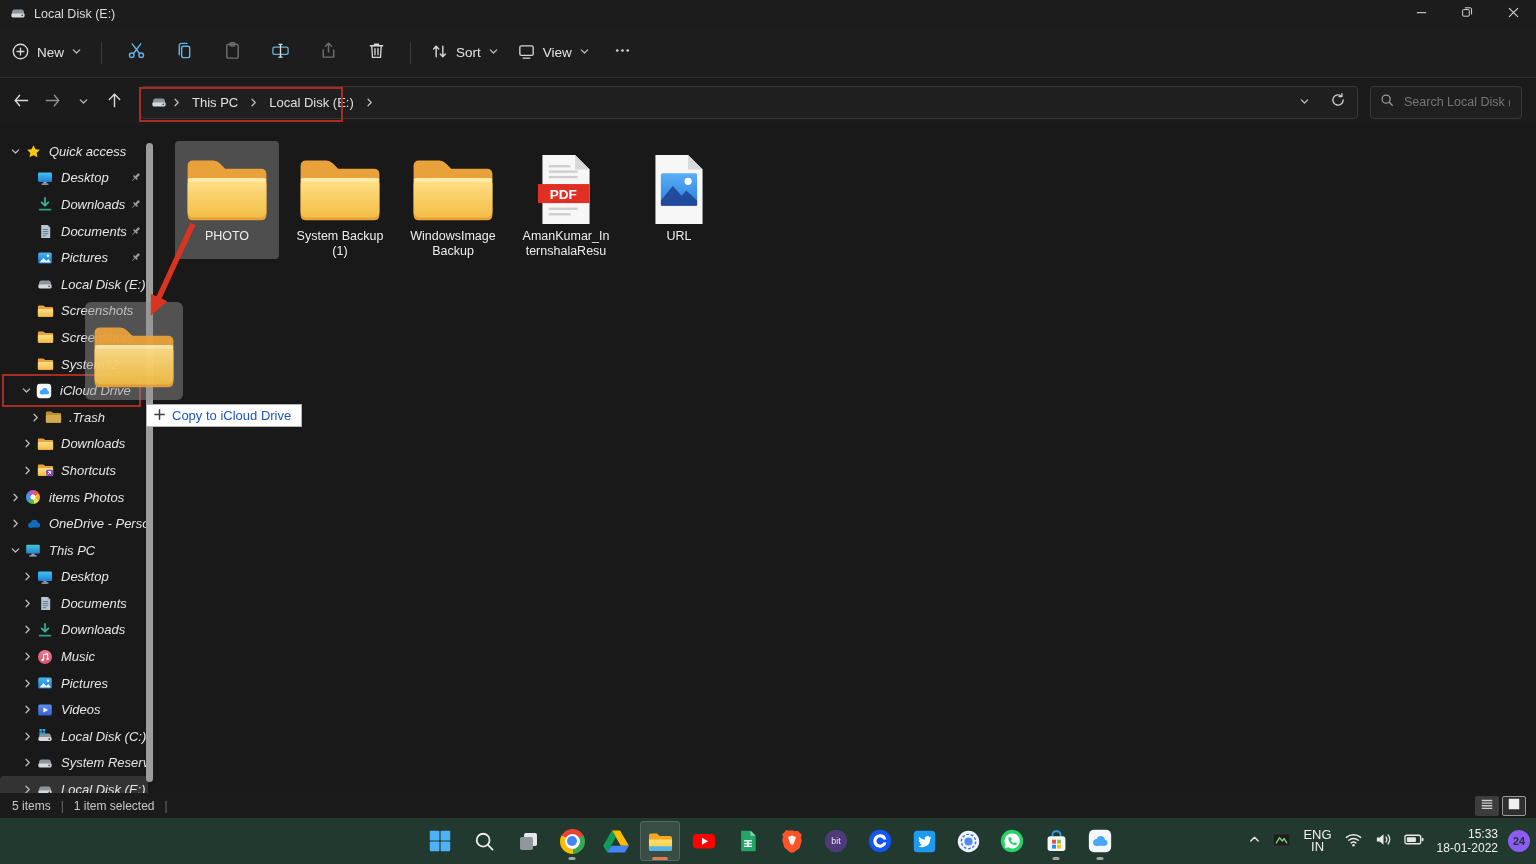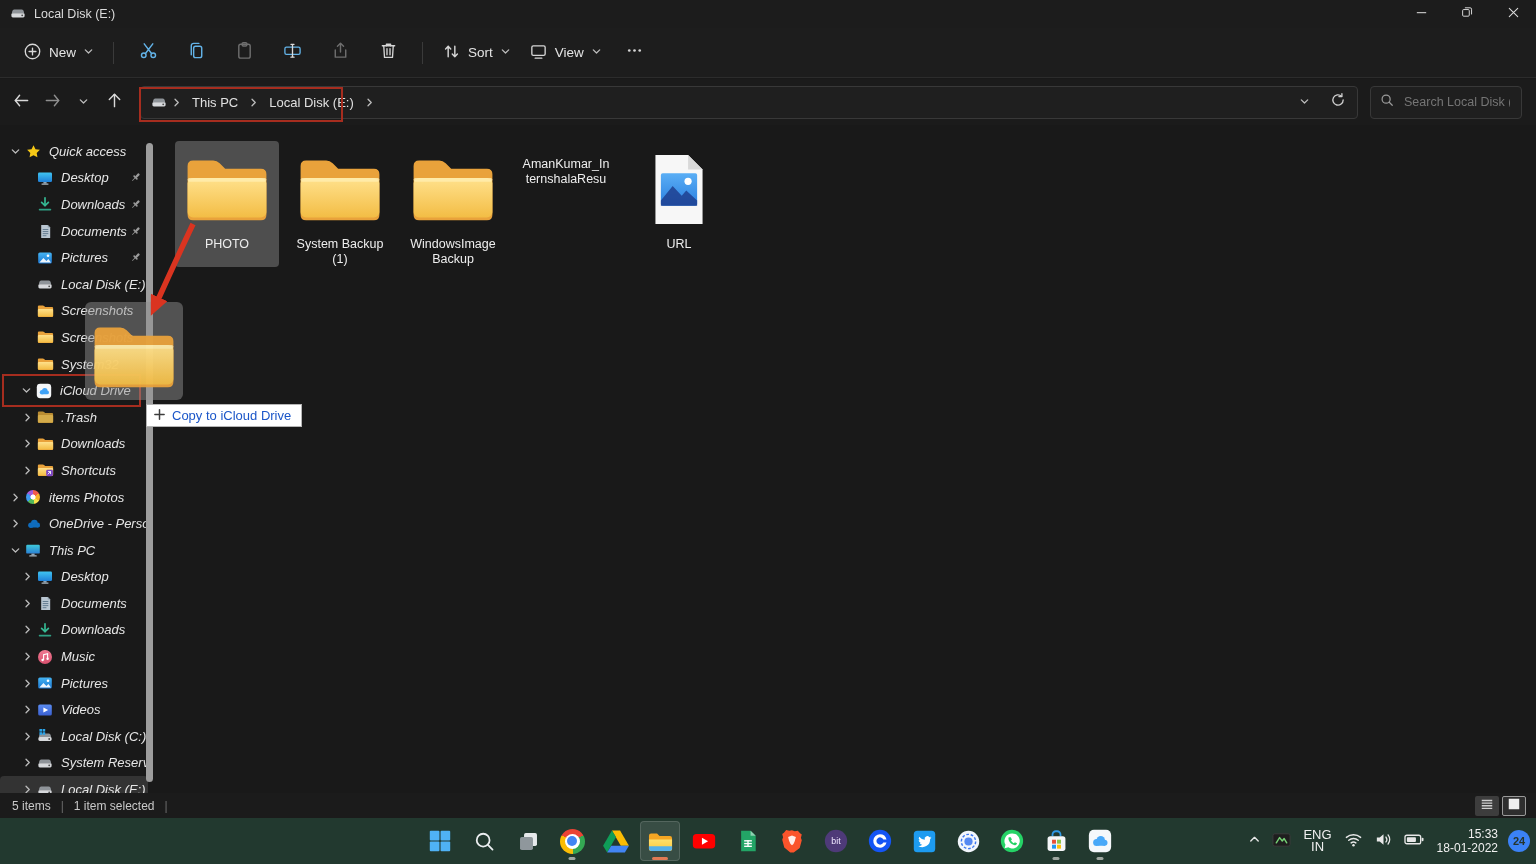--- a/index.html
+++ b/index.html
@@ -5,21 +5,21 @@
   html,body{margin:0;padding:0;background:#000;}
   .screen{position:relative;width:1536px;height:864px;background:#191919;overflow:hidden;
           font-family:"Liberation Sans",sans-serif;color:#e8e8e8;}
   
   .titlebar{position:absolute;left:0;top:0;right:0;height:28px;background:#1c1c1c;display:flex;align-items:center;}
   .tb-title{display:flex;align-items:center;gap:8px;padding-left:10px;font-size:12.5px;color:#dcdcdc;}
   .win-controls{margin-left:auto;display:flex;height:100%;}
   .win-btn{width:46px;height:100%;display:flex;align-items:center;justify-content:center;}
   
   .toolbar{position:absolute;left:0;top:28px;right:0;height:50px;background:#1d1d1d;display:flex;
-           align-items:center;padding-left:14px;border-bottom:1px solid #2c2c2c;box-sizing:border-box;}
+           align-items:center;padding-left:2px;border-bottom:1px solid #2c2c2c;box-sizing:border-box;}
   .tbtn{display:flex;align-items:center;gap:7px;padding:7px 9px;border-radius:4px;font-size:13.5px;color:#e4e4e4;}
   .ibtn{width:38px;height:36px;display:flex;align-items:center;justify-content:center;border-radius:4px;margin:0 5px;}
   .tdiv{width:1px;height:22px;background:#3a3a3a;margin:0 10px;}
   
   .navrow{position:absolute;left:0;top:79px;right:0;height:46px;background:#1b1b1b;display:flex;align-items:center;padding-left:6px;}
   .nbtn{width:31px;height:30px;display:flex;align-items:center;justify-content:center;border-radius:4px;}
   .addrbar{flex:1;height:33px;margin-left:10px;background:#1f1f1f;border:1px solid #383838;border-radius:4px;
            display:flex;align-items:center;padding:0 4px 0 10px;box-sizing:border-box;}
   .crumb{display:flex;align-items:center;gap:2px;font-size:13px;color:#e0e0e0;}
   .crumb-item{padding:3px 6px;border-radius:3px;white-space:nowrap;}
@@ -40,21 +40,21 @@
   .sb-pin{margin-left:auto;margin-right:6px;display:flex;}
   .sb-scroll{position:absolute;left:146px;top:143px;width:7px;height:639px;background:#9d9d9d;border-radius:4px;z-index:6;}
   .cwheel{width:14px;height:14px;border-radius:50%;
           background:radial-gradient(circle,#fff 0 2.5px,rgba(255,255,255,0) 2.6px),
           conic-gradient(#f25c4d 0 60deg,#f7b32b 60deg 120deg,#f8e24a 120deg 170deg,#52b95b 170deg 230deg,#3f9af0 230deg 300deg,#a25cd8 300deg 360deg);}
   
   .content-files{position:absolute;left:175px;top:141px;display:flex;gap:9px;z-index:2;}
   .tile{width:104px;min-height:112px;border-radius:4px;padding-top:8px;box-sizing:border-box;}
   .tile.selected{background:#4e4e4e;}
   .tile-icon{height:80px;display:flex;align-items:center;justify-content:center;}
-  .tile-label{margin-top:8px;font-size:12.5px;line-height:15px;text-align:center;color:#eeeeee;
+  .tile-label{margin-top:0;font-size:12.5px;line-height:15px;text-align:center;color:#eeeeee;
               word-break:break-all;padding:0 7px;max-height:30px;overflow:hidden;}
   
   .statusbar{position:absolute;left:0;top:793px;right:0;height:25px;background:#1b1b1b;display:flex;
              align-items:center;font-size:12px;color:#c9c9c9;padding-left:12px;gap:10px;z-index:8;}
   .sdiv{color:#6a6a6a;}
   .view-toggles{margin-left:auto;display:flex;gap:3px;margin-right:10px;}
   .vbtn{width:24px;height:20px;display:flex;align-items:center;justify-content:center;border-radius:2px;background:#3d3d3d;}
   .vbtn.active{border:1px solid #9a9a9a;background:#2e2e2e;box-sizing:border-box;}
   
   .taskbar{position:absolute;left:0;top:818px;right:0;height:48px;background:#22392f;z-index:10;}
@@ -64,21 +64,21 @@
   .run-dash{position:absolute;bottom:1px;left:50%;transform:translateX(-50%);width:7px;height:3px;border-radius:2px;background:#9fa6a0;}
   .tb-btn.active .run-dash{width:16px;background:#e07a54;}
   .chrome-o{width:25px;height:25px;border-radius:50%;display:flex;align-items:center;justify-content:center;
             background:conic-gradient(from -60deg,#ea4335 0 120deg,#34a853 120deg 240deg,#fbbc05 240deg 360deg);}
   .chrome-w{width:15px;height:15px;border-radius:50%;background:#fff;display:flex;align-items:center;justify-content:center;}
   .chrome-b{width:10px;height:10px;border-radius:50%;background:#4285f4;}
   .tray{position:absolute;right:6px;top:0;height:46px;display:flex;align-items:center;gap:7px;}
   .tray-item{display:flex;align-items:center;justify-content:center;padding:2px;}
   .tray-lang{font-size:13px;line-height:12.5px;text-align:center;color:#f0f0f0;padding:0 3px;}
   .tray-clock{font-size:12px;line-height:14px;text-align:right;color:#f0f0f0;padding:0 3px;}
-  .badge{width:22px;height:22px;border-radius:50%;background:#3b82f6;color:#26342a;font-size:11px;font-weight:bold;
+  .badge{width:22px;height:22px;border-radius:50%;background:#8b5cf6;color:#26342a;font-size:11px;font-weight:bold;
          display:flex;align-items:center;justify-content:center;}
   
   .anno{position:absolute;border:2px solid #a62d1f;z-index:25;pointer-events:none;}
   .anno-breadcrumb{left:139px;top:87px;width:200px;height:31px;}
   .anno-icloud{left:2px;top:374px;width:135px;height:29px;}
   .drag-ghost{position:absolute;left:85px;top:302px;width:98px;height:98px;border-radius:6px;
               background:rgba(145,145,145,.48);z-index:30;}
   .drag-ghost .gf{position:absolute;left:5px;top:18px;opacity:.95;}
   .red-arrow{position:absolute;left:130px;top:210px;z-index:40;pointer-events:none;}
   .drop-tooltip{position:absolute;left:146px;top:404px;height:21px;background:#ffffff;border:1px solid #b5b5b5;
@@ -495,21 +495,21 @@
             <g fill="#3fa2f7">
               <circle cx="6" cy="9.2" r="2.2"></circle>
               <circle cx="8.8" cy="7.8" r="2.7"></circle>
               <circle cx="11.1" cy="9.4" r="1.9"></circle>
               <rect x="5.8" y="8.8" width="5.4" height="2.5" rx="1.2"></rect>
             </g>
           </svg>
         </span>
         <span class="sb-label">iCloud Drive</span>
       </div>
-      <div class="sb-row" style="padding-left: 18px;">
+      <div class="sb-row" style="padding-left: 26px;">
         <span class="sb-chev">
           <svg viewBox="0 0 12 12" width="11" height="11">
             <path d="M4.4 2.5 7.9 6l-3.5 3.5" stroke="#bdbdbd" stroke-width="1.4" stroke-linecap="round" stroke-linejoin="round" fill="none"></path>
           </svg>
         </span>
         <span class="sb-ico">
           <svg viewBox="0 0 96 78" width="17" height="14">
             <path d="M5 14q0-6 6-6h22q4 0 7 3l6 6h39q6 0 6 6v44q0 6-6 6H11q-6 0-6-6z" fill="#b98c32"></path>
             <rect x="5" y="27" width="86" height="43" rx="6" fill="#d4ab4a"></rect>
           </svg>
@@ -766,20 +766,35 @@
         <div class="tile-icon">
           <svg viewBox="0 0 96 78" width="88" height="72">
             <path d="M5 14q0-6 6-6h22q4 0 7 3l6 6h39q6 0 6 6v44q0 6-6 6H11q-6 0-6-6z" fill="#e9a23b"></path>
             <rect x="5" y="27" width="86" height="43" rx="6" fill="url(#gfold)"></rect>
             <rect x="5" y="27" width="86" height="4" rx="2" fill="#ffeeb0" opacity=".8"></rect>
           </svg>
         </div>
         <div class="tile-label">WindowsImageBackup</div>
       </div>
       <div class="tile">
+        <div class="tile-icon">
+          <svg viewBox="0 0 64 80" width="58" height="73">
+            <path d="M6 2h36l16 16v60H6z" fill="#f7f7f7"></path>
+            <path d="M42 2l16 16H42z" fill="#d9d9d9"></path>
+            <g fill="#cfcfcf">
+              <rect x="13" y="13" width="24" height="2.6"></rect>
+              <rect x="13" y="19" width="32" height="2.6"></rect>
+              <rect x="13" y="25" width="32" height="2.6"></rect>
+              <rect x="13" y="60" width="32" height="2.6"></rect>
+              <rect x="13" y="66" width="24" height="2.6"></rect>
+            </g>
+            <rect x="1" y="34" width="57" height="21" fill="#e02f23"></rect>
+            <text x="29" y="50" font-size="15" font-weight="bold" fill="#ffffff" text-anchor="middle" font-family="Liberation Sans, sans-serif">PDF</text>
+          </svg>
+        </div>
         <div class="tile-label">AmanKumar_InternshalaResume</div>
       </div>
       <div class="tile">
         <div class="tile-icon">
           <svg viewBox="0 0 64 80" width="58" height="73">
             <path d="M6 2h36l16 16v60H6z" fill="#f7f7f7"></path>
             <path d="M42 2l16 16H42z" fill="#d9d9d9"></path>
             <rect x="12" y="22" width="40" height="36" rx="2" fill="url(#gimg)"></rect>
             <circle cx="42" cy="31" r="4" fill="#fff"></circle>
             <path d="M12 52l13-16 10 11 5-6 12 11v6H12z" fill="#1e3f8f" opacity=".85"></path>

